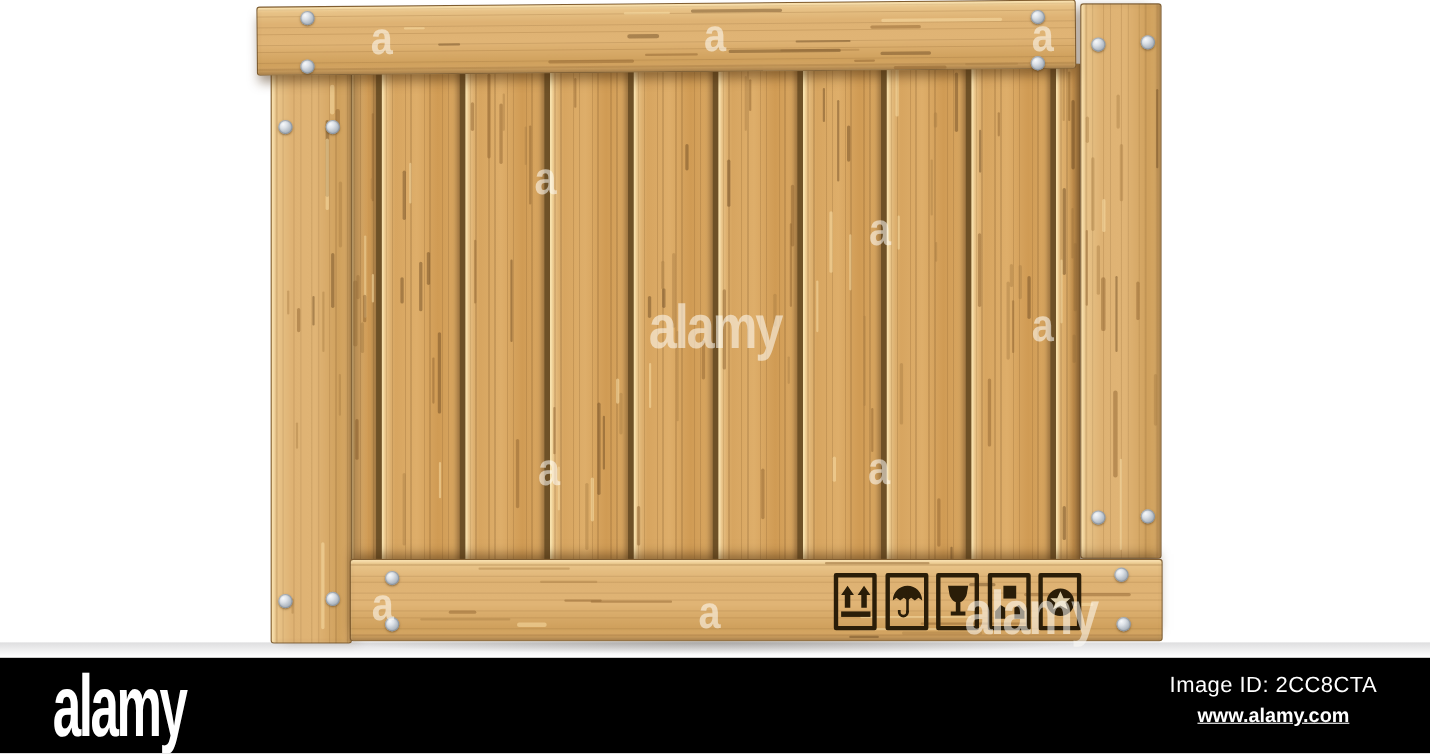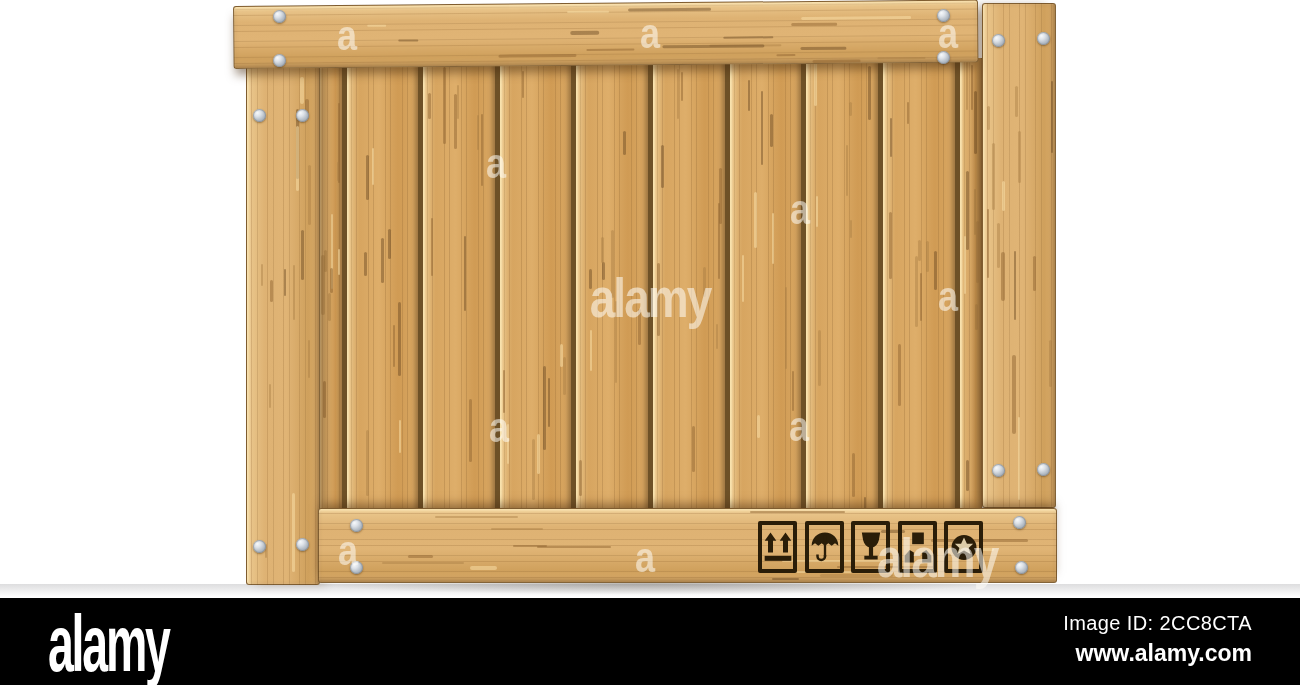--- a/index.html
+++ b/index.html
@@ -63,23 +63,23 @@
   .symbol-box svg{display:block;}
   
   .wm{position:absolute;z-index:40;color:rgba(255,253,247,.55);font-weight:bold;
     line-height:1;white-space:nowrap;pointer-events:none;}
   .wm-a{font-size:40px;transform:translate(-50%,-50%) scale(.9,1.05);}
   .wm-alamy{font-size:46px;letter-spacing:-2px;transform:translate(-50%,-50%) scale(1,1.22);}
   
   .footer-bar{position:absolute;left:0;top:598px;width:1300px;height:87px;background:#000;z-index:50;}
   .footer-logo{position:absolute;left:48px;top:604px;z-index:51;color:#fff;font-weight:bold;
     font-size:62px;letter-spacing:-3px;line-height:1;transform:scale(.75,1.28);transform-origin:left top;}
-  .footer-right{position:absolute;right:48px;top:612px;z-index:51;text-align:right;color:#fff;}
+  .footer-right{position:absolute;right:48px;top:612px;z-index:51;text-align:center;color:#fff;}
   .footer-image-id{font-size:20px;letter-spacing:.4px;}
-  .footer-url{font-size:23px;font-weight:bold;margin-top:5px;}
+  .footer-url{font-size:18px;font-weight:bold;margin-top:5px;text-decoration:underline;}
 </style>
 </head>
 <body>
 
 <div class="stage">
   <div class="floor-shadow"></div>
   <div class="crate-shadow"></div>
 
   <div class="planks" id="planks">
       <div class="plank" style="width: 24px;">

